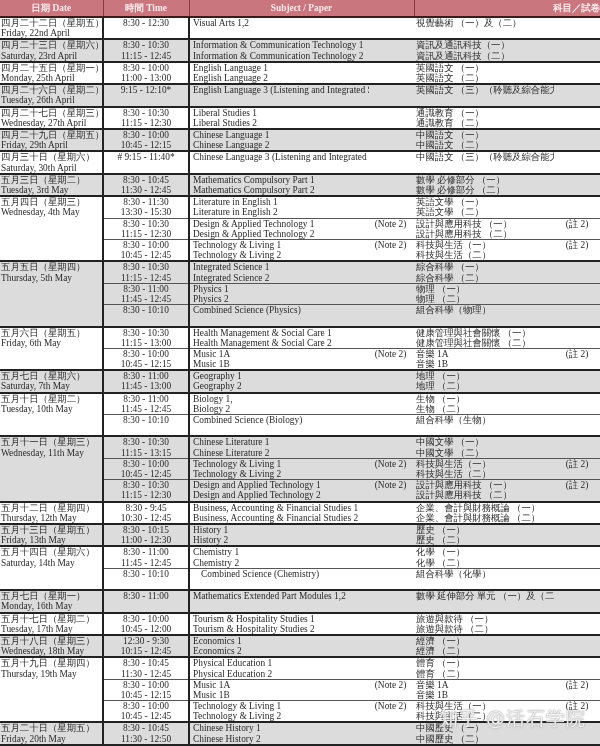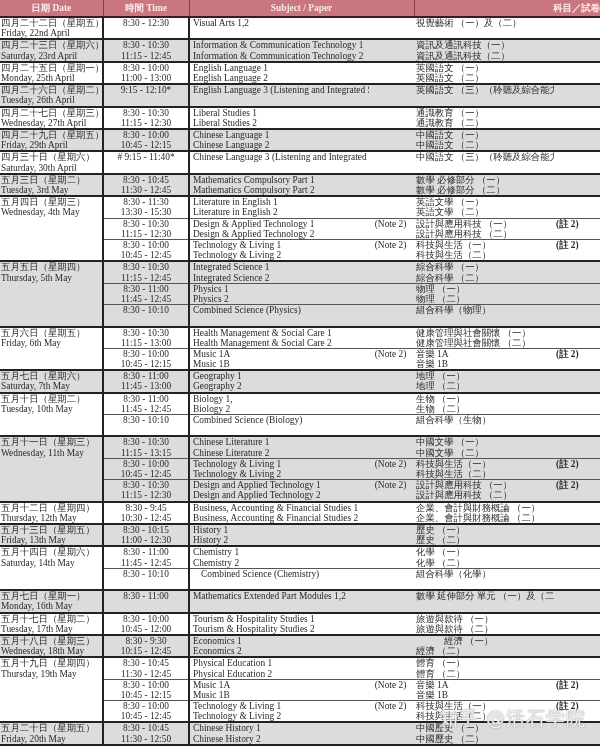--- a/index.html
+++ b/index.html
@@ -14,21 +14,21 @@
   col.c-zhnote { width: 46px; }
   thead th { background: #c9767f; color: #fbeaea; font-weight: bold; height: 16px; padding: 0;
              font-size: 9.4px; border-right: 1px solid #8a3a44; border-bottom: 2px solid #3a1a1a; }
   thead th:last-child { border-right: none; text-align: right; }
   td { padding: 0 2px; vertical-align: top; white-space: nowrap; overflow: hidden; }
   td.date { border-right: 2px solid #222; padding-left: 1px; }
   td.time { text-align: center; border-right: 2px solid #222; }
   td.subj { padding-left: 3px; }
   td.note { text-align: center; padding-left: 0; }
   td.zh { padding-left: 2px; }
-  td.zhnote { text-align: left; font-weight: bold; }
+  td.zhnote { text-align: center; }
   tr.gray td { background: #dcdcdc; }
   tr.white td { background: #ffffff; }
   tr.sep td { border-top: 1px solid #555; }
   tr.daysep td { border-top: 2px solid #222; }
   td.date.white { background: #fff !important; }
   td.date.gray { background: #dcdcdc !important; }
   .watermark { position: absolute; right: 14px; bottom: 14px; font-family: "DejaVu Sans", sans-serif;
                font-size: 19px; color: rgba(255,255,255,0.85); text-shadow: 0 0 1px #999, 0 0 2px #aaa; letter-spacing: 1px; }
   .bottom-border { position: absolute; left: 0; top: 744px; width: 600px; height: 2px; background: #222; }
 </style>
@@ -576,30 +576,30 @@
           <div style="height: 10.2px;">旅遊與款待 （二）</div>
         </td>
         <td class="zhnote"></td>
       </tr>
       <tr class="gray daysep">
         <td class="date gray" rowspan="1">
           <div>五月十八日（星期三）</div>
           <div>Wednesday, 18th May</div>
         </td>
         <td class="time">
-          <div style="height: 10.2px;">8:30 - 9:30</div>
+          <div style="height: 10.2px;">12:30 - 9:30</div>
           <div style="height: 10.2px;">10:15 - 12:45</div>
         </td>
         <td class="subj">
           <div style="height: 10.2px;">Economics 1</div>
           <div style="height: 10.2px;">Economics 2</div>
         </td>
         <td class="note"></td>
         <td class="zh">
-          <div style="height: 10.2px; margin-left: 28px;">經濟 （一）</div>
+          <div style="height: 10.2px;">經濟 （一）</div>
           <div style="height: 10.2px;">經濟 （二）</div>
         </td>
         <td class="zhnote"></td>
       </tr>
       <tr class="white daysep">
         <td class="date white" rowspan="3">
           <div>五月十九日（星期四）</div>
           <div>Thursday, 19th May</div>
         </td>
         <td class="time">

